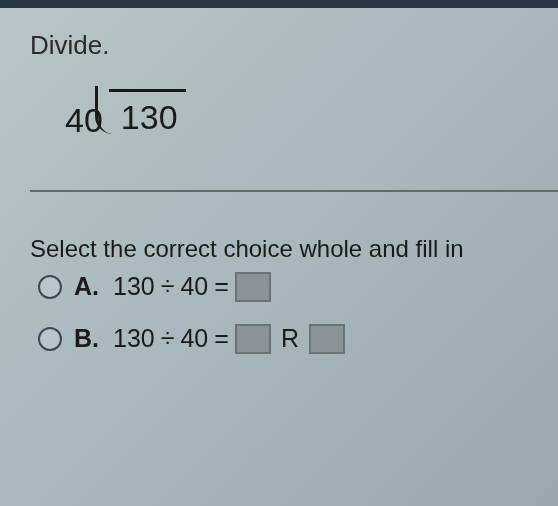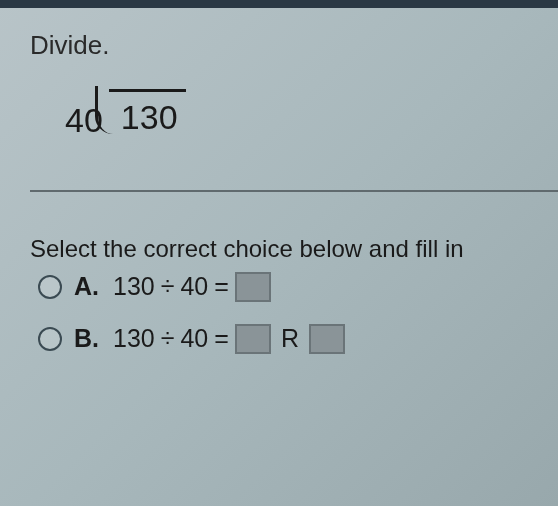--- a/index.html
+++ b/index.html
@@ -136,21 +136,21 @@
   <div class="division-problem">
     <span class="divisor">40</span>
     <div class="long-div-symbol">
       <div class="curve"></div>
       <div class="dividend">130</div>
     </div>
   </div>
 
   <hr class="hr-line">
 
-  <div class="select-text">Select the correct choice below and fill in</div>
+  <div class="select-text">Select the correct choice whole and fill in</div>
 
   <div class="choice-row">
     <div class="radio-circle"></div>
     <span class="choice-letter">A.</span>
     <span class="expression">
       <span>130</span>
       <span>÷</span>
       <span>40</span>
       <span>=</span>
       <span class="answer-box"></span>

